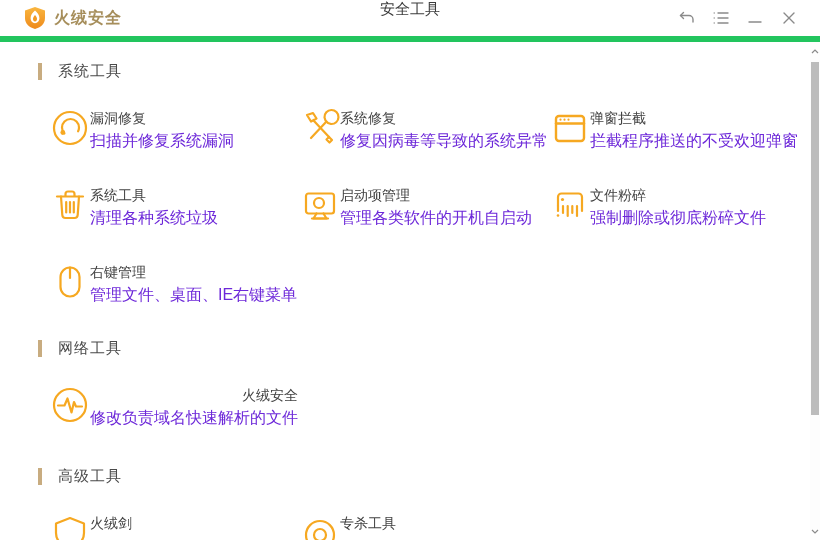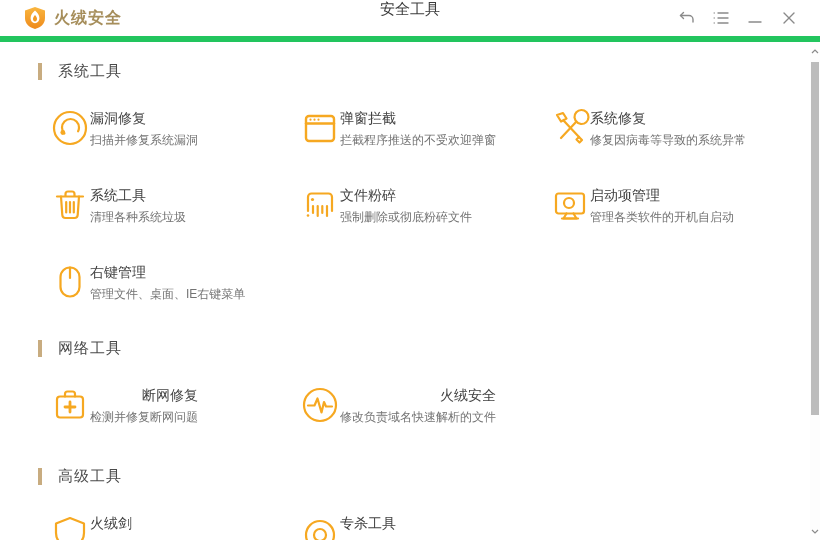--- a/index.html
+++ b/index.html
@@ -36,21 +36,21 @@
   .section-bar { width:4px; height:17px; background:#c8ac80; margin-right:16px; }
   .section-label { font-size:15px; color:#4a4a4a; letter-spacing:1px; }
   .tools {
     display:grid; grid-template-columns:250px 250px 250px;
     row-gap:37px; padding-left:50px;
   }
   .tool { display:flex; cursor:pointer; height:40px; }
   .tool-icon { width:40px; height:40px; flex:0 0 40px; }
   .tool-text { padding-top:1px; }
   .tool-title { font-size:14px; color:#424242; line-height:19px; }
-  .tool-desc { font-size:12px; color:#737373; line-height:17px; margin-top:4px; white-space:nowrap; }
+  .tool-desc { font-size:16px; color:#6d28d9; line-height:17px; margin-top:4px; white-space:nowrap; }
   
   .scrollbar {
     position:absolute; top:42px; right:0; width:10px; height:498px; background:#fdfdfd;
   }
   .sb-arrow { position:absolute; left:0; width:10px; height:14px;
     display:flex; align-items:center; justify-content:center; color:#8a8a8a; cursor:pointer; }
   .sb-up { top:2px; } .sb-down { bottom:2px; }
   .sb-thumb {
     position:absolute; top:20px; left:1px; width:8px; height:353px;
     background:#bcbcbc; cursor:pointer;
@@ -127,64 +127,79 @@
           </svg>
         </span>
         <span class="tool-text">
           <div class="tool-title">漏洞修复</div>
           <div class="tool-desc">扫描并修复系统漏洞</div>
         </span>
       </div>
 
       <div class="tool">
         <span class="tool-icon">
+          <svg width="40" height="40" viewBox="0 0 40 40" fill="none" stroke="#f6a821" stroke-width="2.2" stroke-linecap="round" stroke-linejoin="round">
+            <path d="M7 7 l6 -2 3.5 5.5 -5.5 3 z"></path>
+            <line x1="14" y1="13" x2="29" y2="29"></line>
+            <path d="M24.5 9.5 a7 7 0 1 1 6.5 6.5 l-3 -1 -2.5 -2.5 z"></path>
+            <line x1="26" y1="14" x2="11" y2="30"></line>
+            <path d="M29 29 l3 3 -2.5 2.5 -3 -3 z"></path>
+          </svg>
+        </span>
+        <span class="tool-text">
+          <div class="tool-title">系统修复</div>
+          <div class="tool-desc">修复因病毒等导致的系统异常</div>
+        </span>
+      </div>
+
+      <div class="tool">
+        <span class="tool-icon">
           <svg width="40" height="40" viewBox="0 0 40 40" fill="none" stroke="#f6a821" stroke-width="2.4" stroke-linecap="round">
             <rect x="6" y="8" width="28" height="25" rx="3"></rect>
             <line x1="6" y1="15.5" x2="34" y2="15.5"></line>
             <circle cx="10.5" cy="11.7" r="1.1" fill="#f6a821" stroke="none"></circle>
             <circle cx="14.5" cy="11.7" r="1.1" fill="#f6a821" stroke="none"></circle>
             <circle cx="18.5" cy="11.7" r="1.1" fill="#f6a821" stroke="none"></circle>
           </svg>
         </span>
         <span class="tool-text">
           <div class="tool-title">弹窗拦截</div>
           <div class="tool-desc">拦截程序推送的不受欢迎弹窗</div>
         </span>
       </div>
 
       <div class="tool">
         <span class="tool-icon">
           <svg width="40" height="40" viewBox="0 0 40 40" fill="none" stroke="#f6a821" stroke-width="2.2" stroke-linecap="round" stroke-linejoin="round">
-            <path d="M7 7 l6 -2 3.5 5.5 -5.5 3 z"></path>
-            <line x1="14" y1="13" x2="29" y2="29"></line>
-            <path d="M24.5 9.5 a7 7 0 1 1 6.5 6.5 l-3 -1 -2.5 -2.5 z"></path>
-            <line x1="26" y1="14" x2="11" y2="30"></line>
-            <path d="M29 29 l3 3 -2.5 2.5 -3 -3 z"></path>
-          </svg>
-        </span>
-        <span class="tool-text">
-          <div class="tool-title">系统修复</div>
-          <div class="tool-desc">修复因病毒等导致的系统异常</div>
-        </span>
-      </div>
-
-      <div class="tool">
-        <span class="tool-icon">
-          <svg width="40" height="40" viewBox="0 0 40 40" fill="none" stroke="#f6a821" stroke-width="2.2" stroke-linecap="round" stroke-linejoin="round">
             <line x1="7" y1="11.5" x2="33" y2="11.5"></line>
             <path d="M15.5 11 v-2 a2.5 2.5 0 0 1 2.5 -2.5 h4 a2.5 2.5 0 0 1 2.5 2.5 v2"></path>
             <path d="M11 11.5 l1.3 18.5 a3.2 3.2 0 0 0 3.2 3 h9 a3.2 3.2 0 0 0 3.2 -3 L29 11.5"></path>
             <line x1="16.2" y1="17" x2="16.2" y2="27.5"></line>
             <line x1="20" y1="17" x2="20" y2="27.5"></line>
             <line x1="23.8" y1="17" x2="23.8" y2="27.5"></line>
           </svg>
         </span>
         <span class="tool-text">
           <div class="tool-title">系统工具</div>
           <div class="tool-desc">清理各种系统垃圾</div>
+        </span>
+      </div>
+
+      <div class="tool">
+        <span class="tool-icon">
+          <svg width="40" height="40" viewBox="0 0 40 40" fill="none" stroke="#f6a821" stroke-width="2.2" stroke-linecap="round" stroke-linejoin="round">
+            <rect x="6" y="8.5" width="28" height="20" rx="2.5"></rect>
+            <circle cx="19" cy="18" r="5"></circle>
+            <path d="M16.5 28.5 l-3 5 h13 l-3 -5"></path>
+            <line x1="12" y1="33.5" x2="28" y2="33.5"></line>
+          </svg>
+        </span>
+        <span class="tool-text">
+          <div class="tool-title">启动项管理</div>
+          <div class="tool-desc">管理各类软件的开机自启动</div>
         </span>
       </div>
 
       <div class="tool">
         <span class="tool-icon">
           <svg width="40" height="40" viewBox="0 0 40 40" fill="none" stroke="#f6a821" stroke-width="2.2" stroke-linecap="round" stroke-linejoin="round">
             <path d="M8 21 v-9 a3.5 3.5 0 0 1 3.5 -3.5 h17 a3.5 3.5 0 0 1 3.5 3.5 v9"></path>
             <circle cx="12.5" cy="14.5" r="1.6" fill="#f6a821" stroke="none"></circle>
             <line x1="8" y1="21" x2="8" y2="26"></line>
             <line x1="32" y1="21" x2="32" y2="26"></line>
@@ -196,35 +211,20 @@
           </svg>
         </span>
         <span class="tool-text">
           <div class="tool-title">文件粉碎</div>
           <div class="tool-desc">强制删除或彻底粉碎文件</div>
         </span>
       </div>
 
       <div class="tool">
         <span class="tool-icon">
-          <svg width="40" height="40" viewBox="0 0 40 40" fill="none" stroke="#f6a821" stroke-width="2.2" stroke-linecap="round" stroke-linejoin="round">
-            <rect x="6" y="8.5" width="28" height="20" rx="2.5"></rect>
-            <circle cx="19" cy="18" r="5"></circle>
-            <path d="M16.5 28.5 l-3 5 h13 l-3 -5"></path>
-            <line x1="12" y1="33.5" x2="28" y2="33.5"></line>
-          </svg>
-        </span>
-        <span class="tool-text">
-          <div class="tool-title">启动项管理</div>
-          <div class="tool-desc">管理各类软件的开机自启动</div>
-        </span>
-      </div>
-
-      <div class="tool">
-        <span class="tool-icon">
           <svg width="40" height="40" viewBox="0 0 40 40" fill="none" stroke="#f6a821" stroke-width="2.2" stroke-linecap="round">
             <rect x="10.5" y="5.5" width="19" height="29" rx="9.5"></rect>
             <line x1="20" y1="5.5" x2="20" y2="16"></line>
             <line x1="20" y1="9" x2="15" y2="9" stroke-width="0"></line>
           </svg>
         </span>
         <span class="tool-text">
           <div class="tool-title">右键管理</div>
           <div class="tool-desc">管理文件、桌面、IE右键菜单</div>
         </span>
@@ -233,34 +233,20 @@
     </div>
   </div>
 
   <div class="section section-2">
     <div class="section-header">
       <span class="section-bar"></span>
       <span class="section-label">网络工具</span>
     </div>
     <div class="tools">
 
-      <div class="tool">
-        <span class="tool-icon">
-          <svg width="40" height="40" viewBox="0 0 40 40" fill="none" stroke="#f6a821" stroke-width="2.2" stroke-linecap="round" stroke-linejoin="round">
-            <rect x="7" y="11.5" width="26" height="21" rx="3"></rect>
-            <path d="M15 11.5 v-2.5 a2.5 2.5 0 0 1 2.5 -2.5 h5 a2.5 2.5 0 0 1 2.5 2.5 v2.5"></path>
-            <line x1="20" y1="17" x2="20" y2="27" stroke-width="2.8"></line>
-            <line x1="15" y1="22" x2="25" y2="22" stroke-width="2.8"></line>
-          </svg>
-        </span>
-        <span class="tool-text">
-          <div class="tool-title">断网修复</div>
-          <div class="tool-desc">检测并修复断网问题</div>
-        </span>
-      </div>
 
       <div class="tool">
         <span class="tool-icon">
           <svg width="40" height="40" viewBox="0 0 40 40" fill="none" stroke="#f6a821" stroke-width="2.2" stroke-linecap="round" stroke-linejoin="round">
             <circle cx="20" cy="20" r="16"></circle>
             <polyline points="8,20.5 14.5,20.5 17.5,13.5 21.5,27.5 24,17 26,21.5 32,21.5"></polyline>
           </svg>
         </span>
         <span class="tool-text">
           <div class="tool-title">火绒安全</div>

